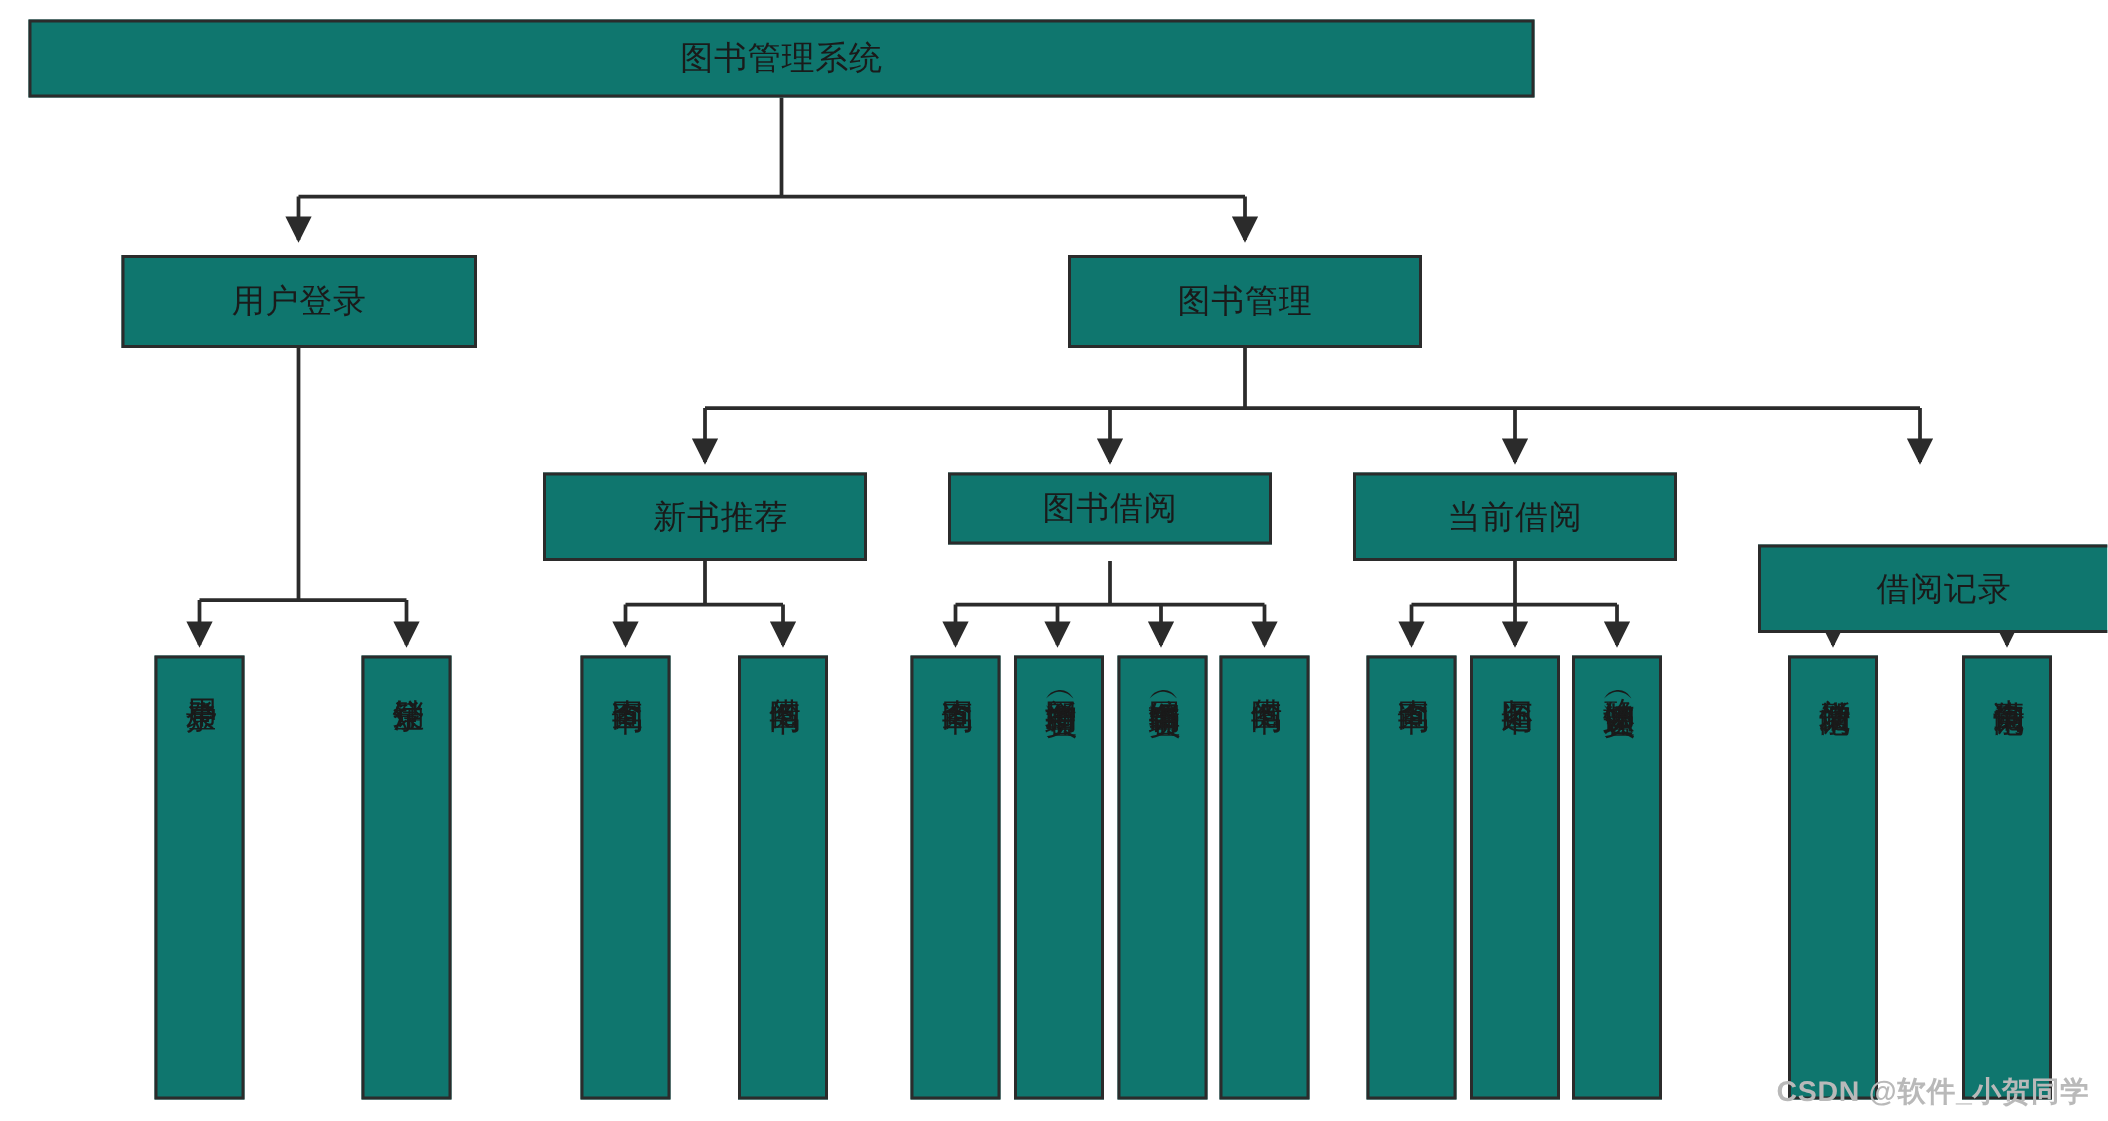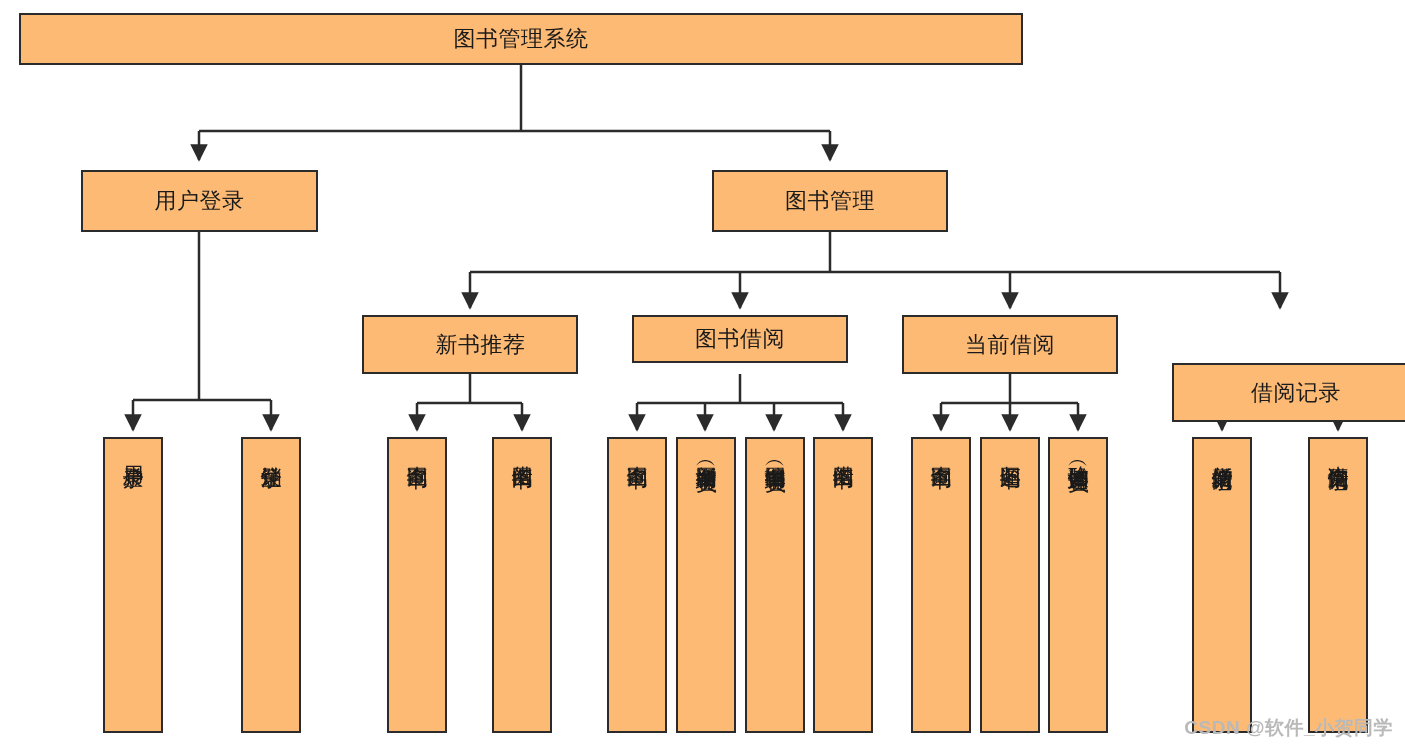--- a/index.html
+++ b/index.html
@@ -15,21 +15,21 @@
     position: relative;
     width: 1405px;
     height: 747px;
     background: #ffffff;
     overflow: hidden;
   }
   
   .node {
     position: absolute;
     box-sizing: border-box;
-    background: #fdba74;
+    background: #0f766e;
     border: 2.5px solid #2b2b2b;
     display: flex;
     align-items: center;
     justify-content: center;
     color: #1a1a1a;
     z-index: 3;
   }
   .node .label {
     font-size: 22px;
     line-height: 1.18;

